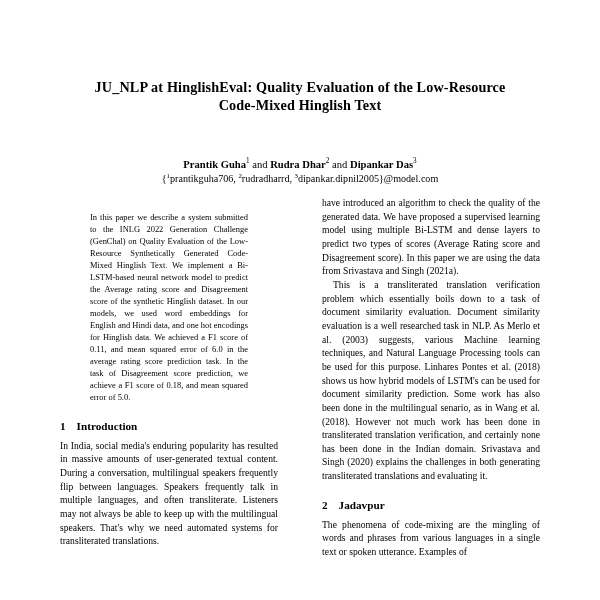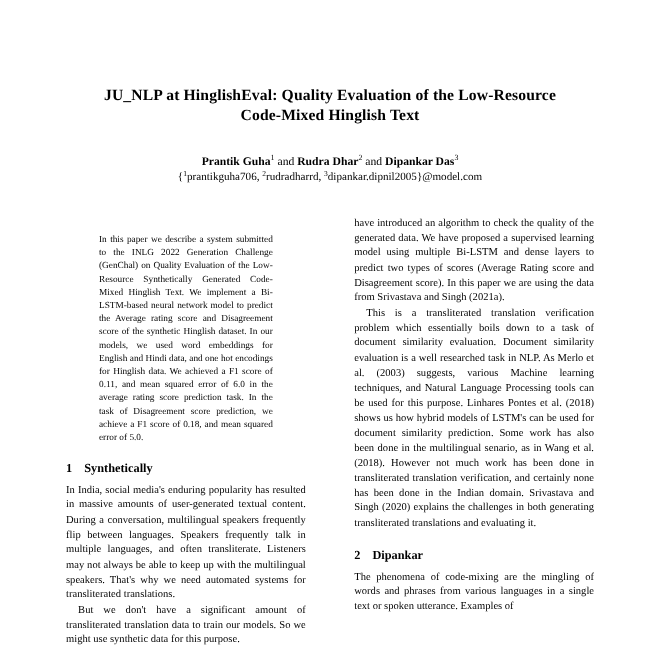--- a/index.html
+++ b/index.html
@@ -33,21 +33,21 @@
   .paper-title {
     font-size: 14.2px;
     font-weight: bold;
     line-height: 1.28;
     letter-spacing: 0.01em;
     margin: 0;
   }
 
   .authors-block {
     text-align: center;
-    margin-top: 27px;
+    margin-top: 44px;
   }
   .authors-line {
     font-size: 10.6px;
     line-height: 1.32;
     margin: 0;
   }
   .authors-line .auth {
     font-weight: bold;
   }
   .authors-line .conj {
@@ -152,32 +152,31 @@
   <div class="columns">
 
     <div class="col col-left">
 
       <div class="abstract-wrap">
         <p class="abstract-body">In this paper we describe a system submitted to the INLG 2022 Generation Challenge (GenChal) on Quality Evaluation of the Low-Resource Synthetically Generated Code-Mixed Hinglish Text. We implement a Bi-LSTM-based neural network model to predict the Average rating score and Disagreement score of the synthetic Hinglish dataset. In our models, we used word embeddings for English and Hindi data, and one hot encodings for Hinglish data. We achieved a F1 score of 0.11, and mean squared error of 6.0 in the average rating score prediction task. In the task of Disagreement score prediction, we achieve a F1 score of 0.18, and mean squared error of 5.0.</p>
       </div>
 
       <div class="sec-head">
         <span class="num">1</span>
-        <span>Synthetically</span>
+        <span>Introduction</span>
       </div>
       <p class="para">In India, social media's enduring popularity has resulted in massive amounts of user-generated textual content. During a conversation, multilingual speakers frequently flip between languages. Speakers frequently talk in multiple languages, and often transliterate. Listeners may not always be able to keep up with the multilingual speakers. That's why we need automated systems for transliterated translations.</p>
-      <p class="para indent">But we don't have a significant amount of transliterated translation data to train our models. So we might use synthetic data for this purpose.</p>
     </div>
 
     <div class="col col-right">
 
       <p class="para cont rcol-first">have introduced an algorithm to check the quality of the generated data. We have proposed a supervised learning model using multiple Bi-LSTM and dense layers to predict two types of scores (Average Rating score and Disagreement score). In this paper we are using the data from Srivastava and Singh (2021a).</p>
       <p class="para indent">This is a transliterated translation verification problem which essentially boils down to a task of document similarity evaluation. Document similarity evaluation is a well researched task in NLP. As Merlo et al. (2003) suggests, various Machine learning techniques, and Natural Language Processing tools can be used for this purpose. Linhares Pontes et al. (2018) shows us how hybrid models of LSTM's can be used for document similarity prediction. Some work has also been done in the multilingual senario, as in Wang et al. (2018). However not much work has been done in transliterated translation verification, and certainly none has been done in the Indian domain. Srivastava and Singh (2020) explains the challenges in both generating transliterated translations and evaluating it.</p>
 
       <div class="sec-head">
         <span class="num">2</span>
-        <span>Dipankar</span>
+        <span>Jadavpur</span>
       </div>
       <p class="para">The phenomena of code-mixing are the mingling of words and phrases from various languages in a single text or spoken utterance. Examples of</p>
     </div>
 
   </div>
 </div>
 
 </body></html>

